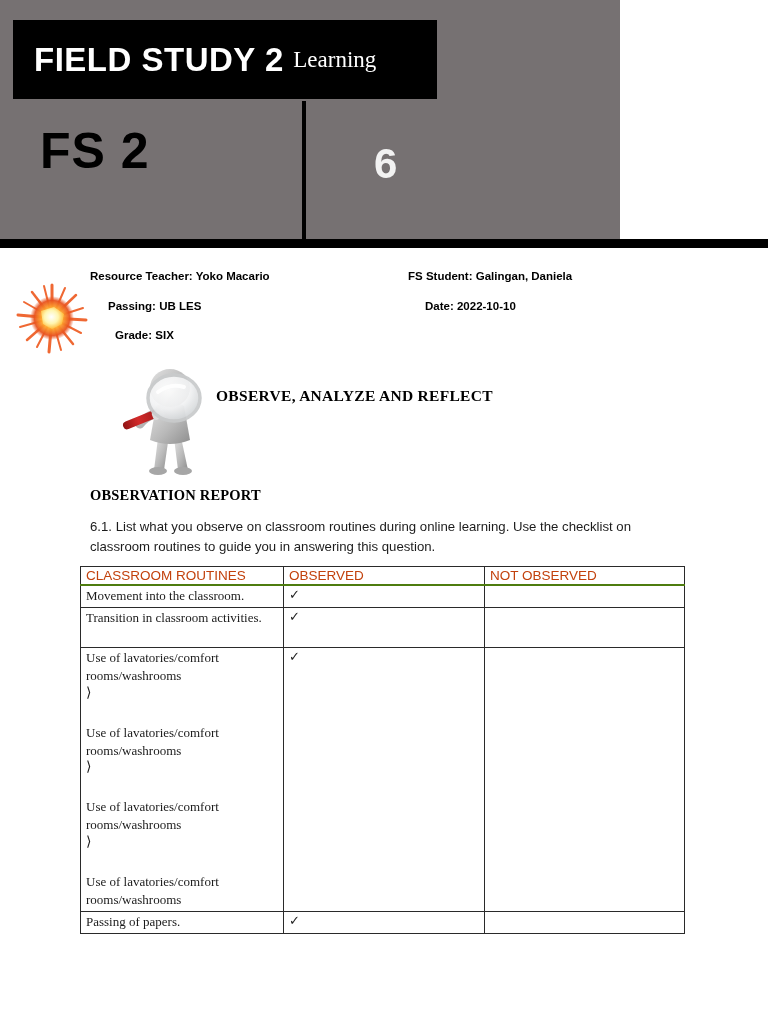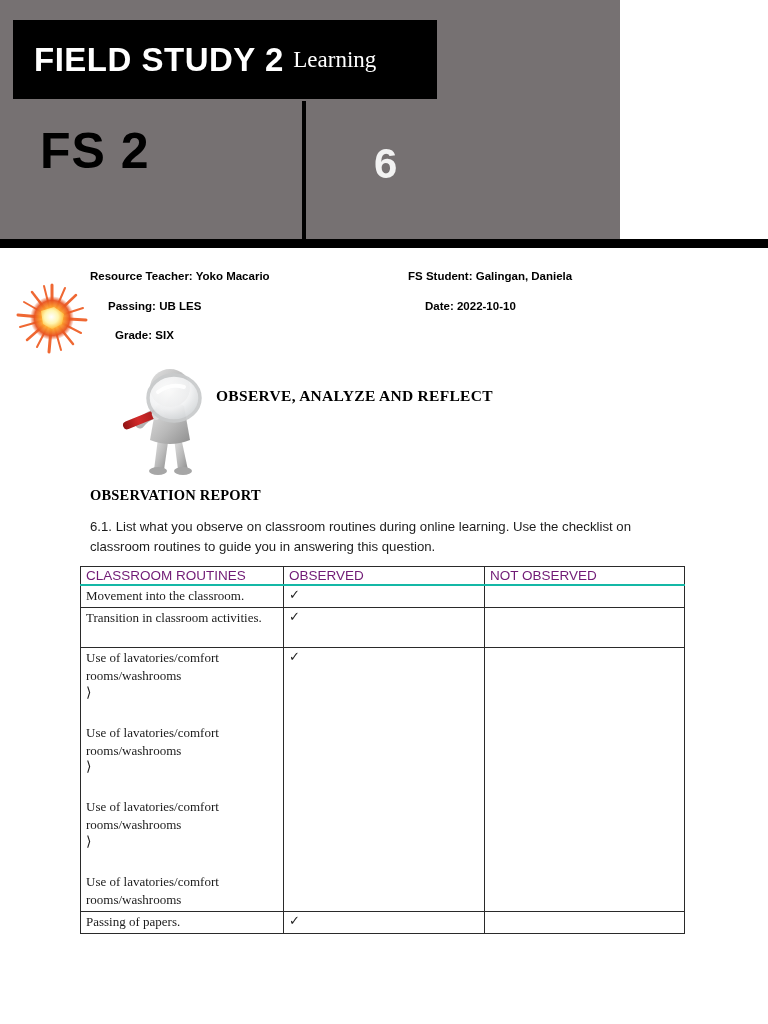--- a/index.html
+++ b/index.html
@@ -194,25 +194,25 @@
   .routines-table td, .routines-table th {
     border: 1px solid #2a2a2a;
     vertical-align: top;
     padding: 1px 4px 2px 5px;
     background: #ffffff;
   }
   .routines-table thead th {
     font-family: "Liberation Sans", sans-serif;
     font-weight: normal;
     font-size: 13.5px;
-    color: #701a75;
+    color: #c2410c;
     text-align: left;
     padding-top: 1px;
     padding-bottom: 1px;
-    border-bottom: 2px solid #14b8a6;
+    border-bottom: 2px solid #4d7c0f;
     margin-left: 48px;
   }
   .col-routine { width: 203px; }
   .col-observed { width: 201px; }
   .col-notobserved { width: 200px; }
 
   .cell-routine {
     font-family: "Liberation Serif", serif;
     font-size: 13px;
     line-height: 1.38;

